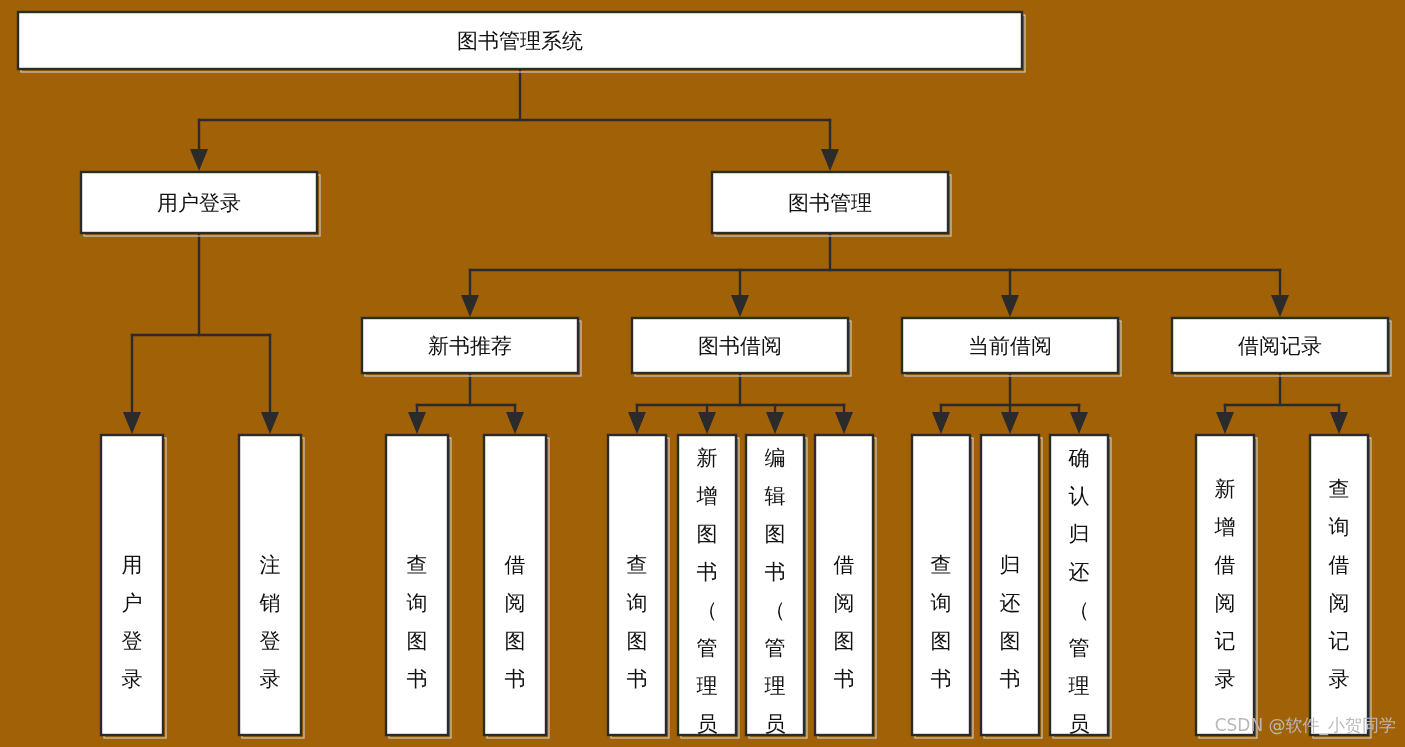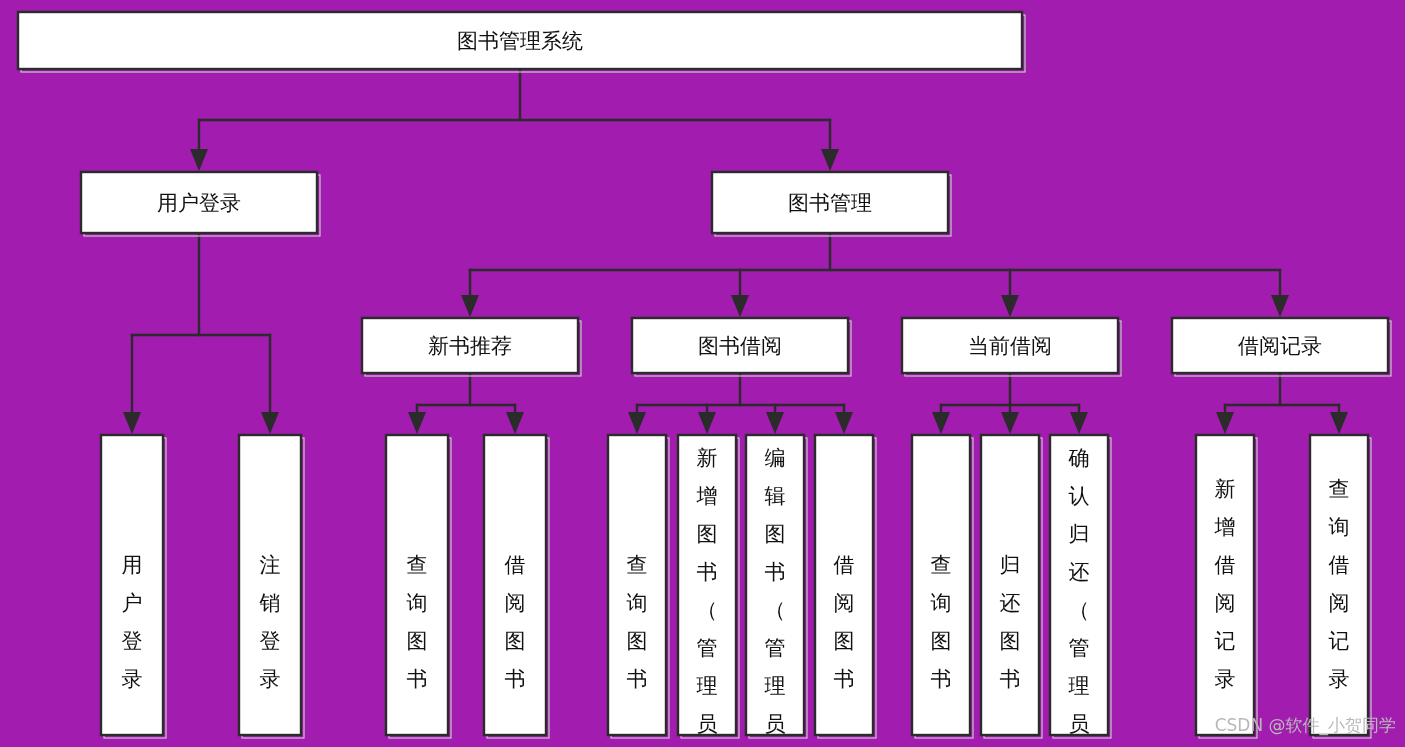--- a/index.html
+++ b/index.html
@@ -10,21 +10,21 @@
   body {
     width: 1405px;
     height: 747px;
     font-family: "DejaVu Sans", "Liberation Sans", sans-serif;
     overflow: hidden;
   }
   #diagram-root {
     position: relative;
     width: 1405px;
     height: 747px;
-    background: #a21caf;
+    background: #a16207;
   }
   svg.diagram-canvas {
     position: absolute;
     left: 0;
     top: 0;
     width: 1405px;
     height: 747px;
     display: block;
   }
   .node-rect {

